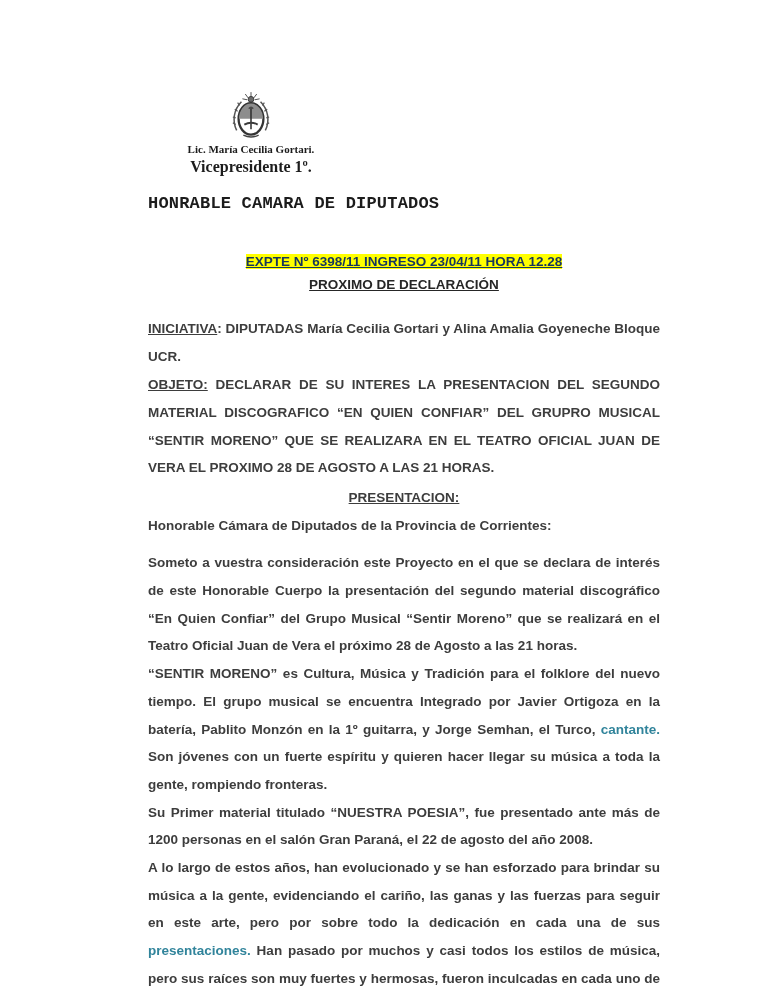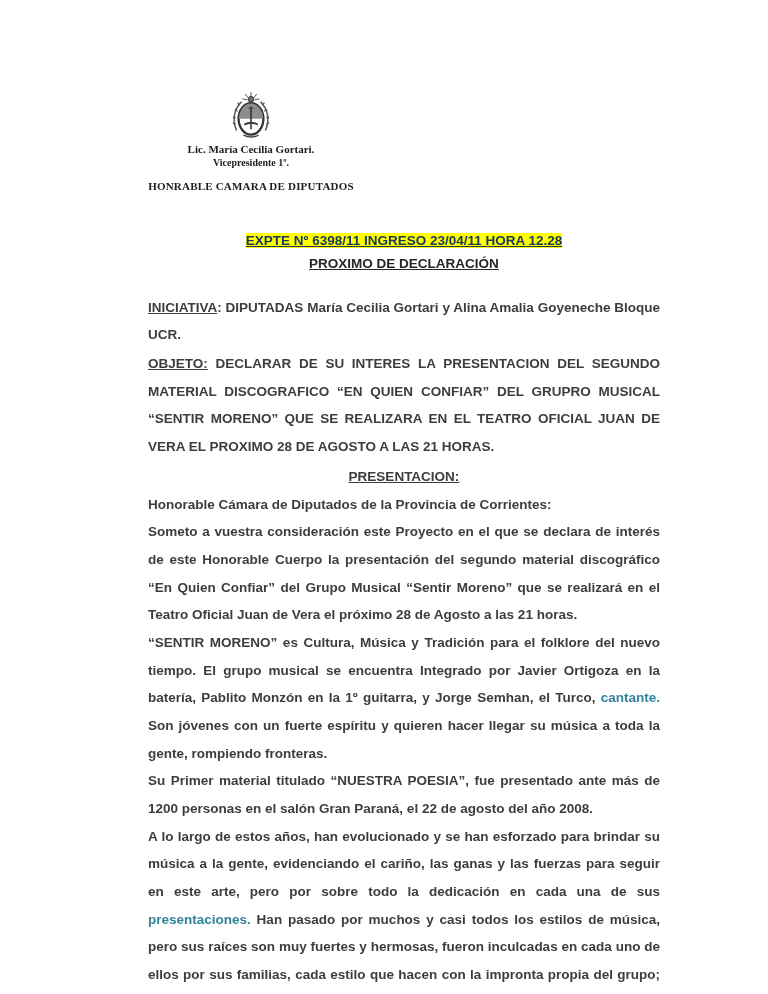--- a/index.html
+++ b/index.html
@@ -17,22 +17,22 @@
   
   .letterhead {
     width:206px;
     text-align:center;
     font-family:"Liberation Serif", serif;
     font-weight:bold;
     color:#1c1c1c;
   }
   .seal { width:42px; height:48px; margin:0 auto 3px auto; display:block; }
   .official-name  { font-size:11px;   line-height:1.25; }
-  .official-title { font-size:10px; line-height:1.25; }
-  .institution    { font-size:11px; line-height:1.3; margin-top:10px; white-space:nowrap; letter-spacing:.2px; }
+  .official-title { font-size:16px; line-height:1.25; }
+  .institution    { font-size:17px; line-height:1.3; margin-top:16px; white-space:nowrap; letter-spacing:.2px;font-family:Liberation Mono, monospace; }
 
   
   .expte-line { text-align:center; margin-top:34px; line-height:1.5; }
   .expte-line .hl {
     background:#ffff00;
     color:#17365d;
     font-weight:bold;
     font-size:13.5px;
     text-decoration:underline;
   }
@@ -56,21 +56,21 @@
   }
   .iniciativa { margin-top:20px; }
   .objeto     { margin-top:1px;  }
   .fundamentos{
     text-align:center !important;
     margin-top:2px;
     font-size:13.5px;
     text-decoration:underline;
   }
   .salutation { text-align:left !important; }
-  .para-first { }
+  .para-first { margin-top:10px; }
 </style>
 </head>
 <body>
 
 <div class="page">
 
   <div class="letterhead">
     <svg class="seal" viewBox="0 0 44 50" xmlns="http://www.w3.org/2000/svg">
 
       <g stroke="#4a4a4a" stroke-width="1">

